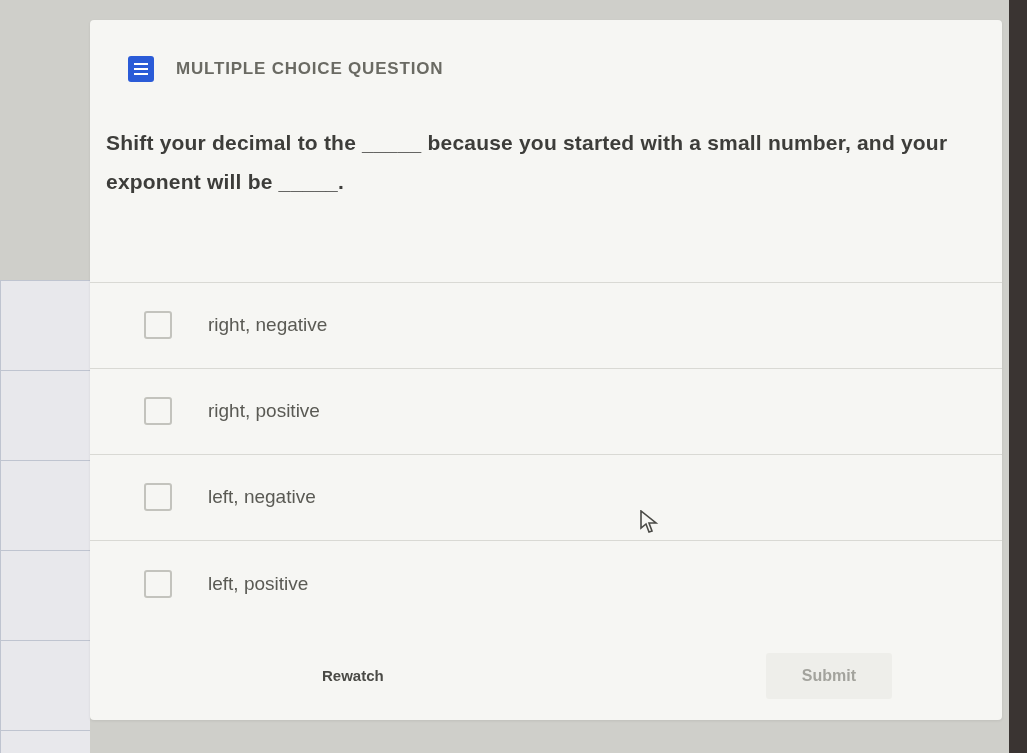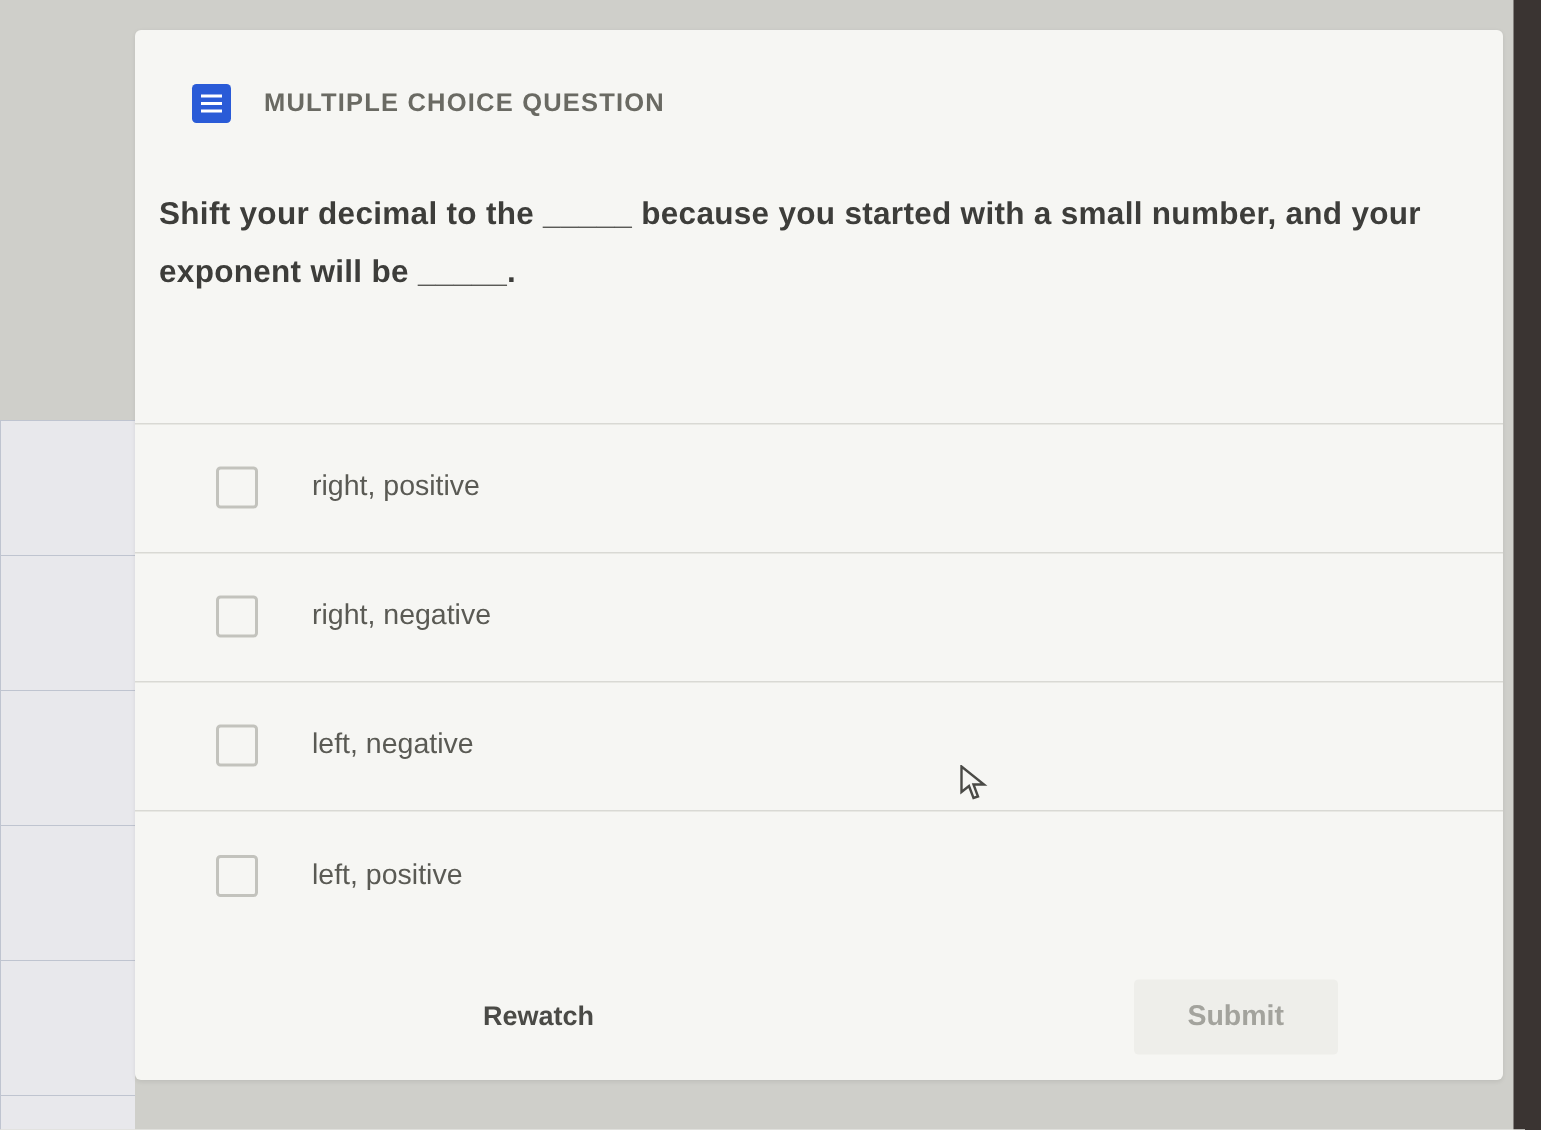--- a/index.html
+++ b/index.html
@@ -120,31 +120,31 @@
       font-weight: 400;
     }
     .actions {
       display: flex;
       align-items: center;
       justify-content: space-between;
       padding: 26px 110px 0 220px;
     }
     .rewatch-btn {
       color: #4a4a46;
-      font-size: 18px;
+      font-size: 15px;
       font-weight: 700;
       background: transparent;
       border: none;
       cursor: pointer;
       padding: 14px 12px;
     }
     .submit-btn {
       background: #eeeeea;
       color: #a3a39d;
-      font-size: 19px;
+      font-size: 16px;
       font-weight: 600;
       border: none;
       padding: 14px 36px;
       border-radius: 3px;
       cursor: pointer;
     }
     .cursor {
       position: absolute;
       left: 640px;
       top: 510px;
@@ -167,25 +167,25 @@
       <div class="mc-icon-bar"></div>
     </div>
     <div class="mc-label">MULTIPLE CHOICE QUESTION</div>
   </div>
 
   <div class="question-text">Shift  your decimal to the _____ because you started with a small number, and your exponent will be _____.</div>
 
   <div class="options">
     <div class="option">
       <div class="checkbox"></div>
+      <div class="option-label">right, negative</div>
+    </div>
+    <div class="option">
+      <div class="checkbox"></div>
       <div class="option-label">right, positive</div>
-    </div>
-    <div class="option">
-      <div class="checkbox"></div>
-      <div class="option-label">right, negative</div>
     </div>
     <div class="option">
       <div class="checkbox"></div>
       <div class="option-label">left, negative</div>
     </div>
     <div class="option">
       <div class="checkbox"></div>
       <div class="option-label">left, positive</div>
     </div>
   </div>

